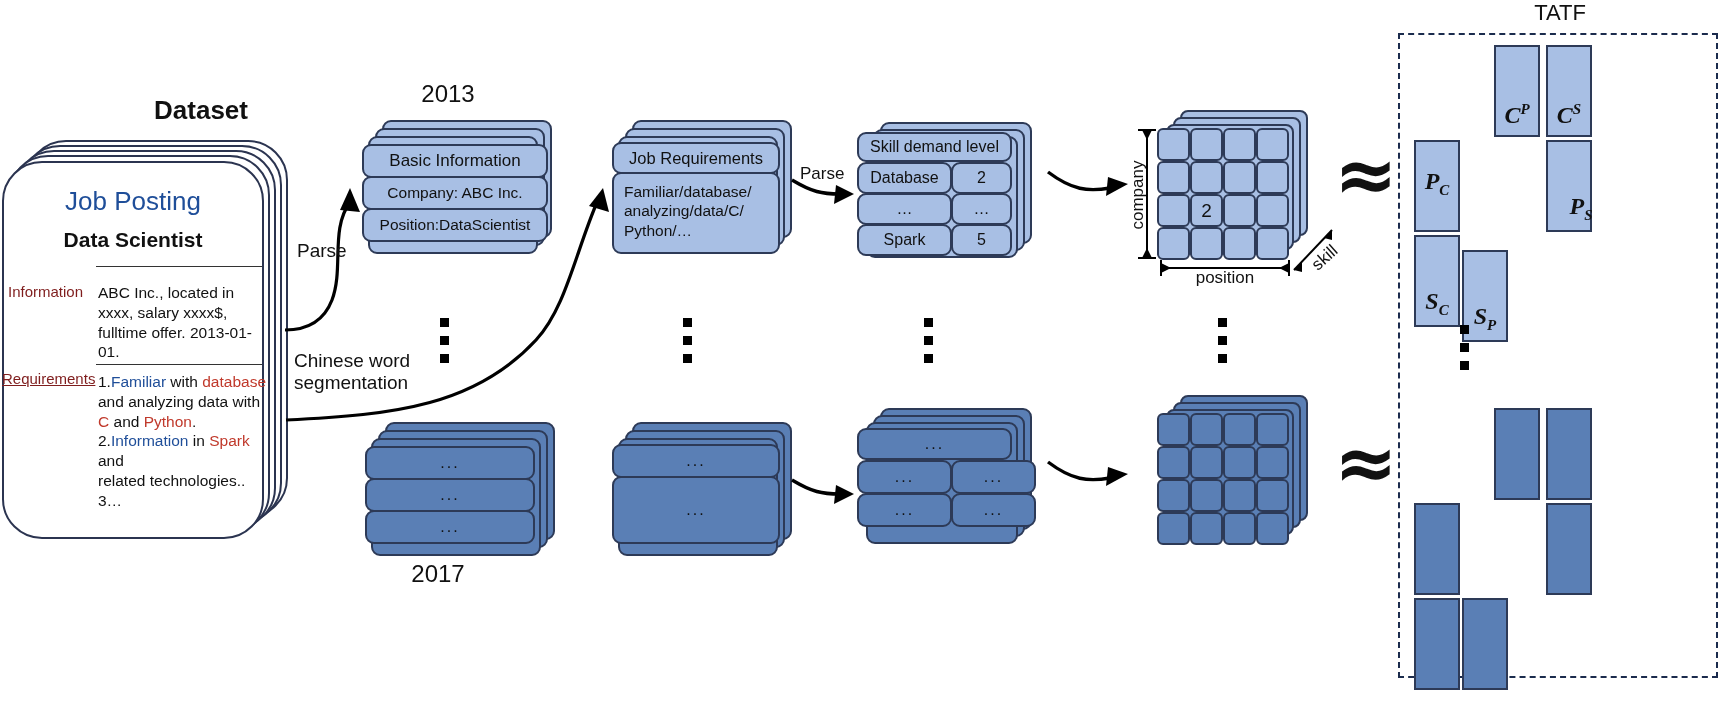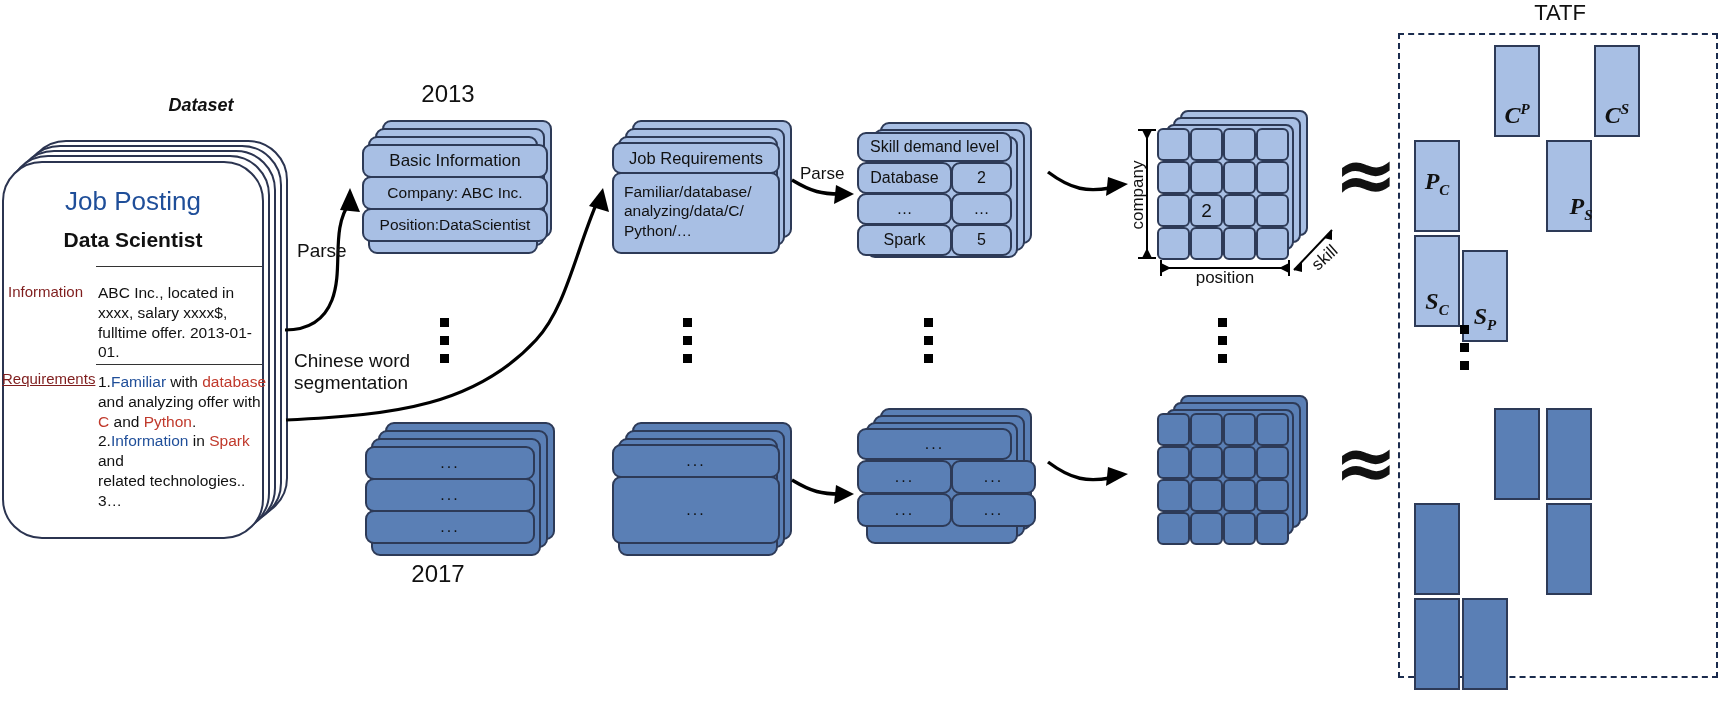--- a/index.html
+++ b/index.html
@@ -20,21 +20,21 @@
   .doc-sub{font-size:21px;font-weight:bold;text-align:center;}
   .row-label{color:#7f1d1d;font-size:15px;}
   .body-txt{font-size:15.5px;line-height:1.28;}
   .hr{height:0;border-top:1.6px solid #333;}
 
   .blue{color:#1f4e99;}
   .red{color:#c0392b;}
 
   .lbl{font-size:19px;}
   .lbl-sm{font-size:17px;}
-  .bigtitle{font-size:18px;font-weight:bold;font-style:italic;}
+  .bigtitle{font-size:26px;font-weight:bold;}
   .year{font-size:24px;}
   .tatf-title{font-size:22px;}
 
   .vdots{display:flex;flex-direction:column;gap:9px;align-items:center;}
   .vdots i{display:block;width:9px;height:9px;background:#000;}
 
   .approx{font-size:76px;font-weight:bold;line-height:.6;font-family:"DejaVu Sans",sans-serif;}
 
   .axlab{font-size:17px;}
   .rot90{transform:rotate(-90deg);transform-origin:center center;}
@@ -68,21 +68,21 @@
 <div class="abs hr" style="left:96px;top:266px;width:166px;"></div>
 <div class="abs body-txt" style="left:98px;top:283px;width:164px;">
   <span>ABC Inc., located in xxxx, salary xxxx$, fulltime offer. 2013-01-01.</span>
 </div>
 
 <div class="abs hr" style="left:96px;top:364px;width:166px;"></div>
 <div class="abs row-label" style="left:2px;top:370px;width:92px;text-align:left;text-decoration:underline;">Requirements</div>
 
 <div class="abs body-txt" style="left:98px;top:372px;width:172px;">
   <div>1.<span class="blue">Familiar</span> with <span class="red">database</span></div>
-  <div>and analyzing offer with</div>
+  <div>and analyzing data with</div>
   <div><span class="red">C</span> and <span class="red">Python</span>.</div>
   <div>2.<span class="blue">Information</span> in <span class="red">Spark</span> and</div>
   <div>related technologies..</div>
   <div>3…</div>
 </div>
 
 <div class="abs year" style="left:388px;top:80px;width:120px;text-align:center;">2013</div>
 <div class="abs year" style="left:378px;top:560px;width:120px;text-align:center;">2017</div>
 
 <svg class="abs" style="left:270px;top:150px;" width="130" height="190">
@@ -224,21 +224,21 @@
   </div>
 
 <div class="abs approx" style="left:1334px;top:152px;">≈</div>
 
 <div class="abs tatf-title" style="left:1410px;top:0px;width:300px;text-align:center;">TATF</div>
 <div class="abs dashbox" style="left:1398px;top:33px;width:320px;height:645px;"></div>
 
 <div class="abs matrix" style="left:1494px;top:45px;width:46px;height:92px;">
   <span class="mlab">C<sup>P</sup></span>
 </div>
-<div class="abs matrix" style="left:1546px;top:45px;width:46px;height:92px;margin-left:48px;">
+<div class="abs matrix" style="left:1546px;top:45px;width:46px;height:92px;">
   <span class="mlab">C<sup>S</sup></span>
 </div>
 <div class="abs matrix" style="left:1414px;top:140px;width:46px;height:92px;align-items:center;">
   <span class="mlab">P<sub>C</sub></span>
 </div>
 <div class="abs matrix" style="left:1546px;top:140px;width:46px;height:92px;padding-left:24px;">
   <span class="mlab">P<sub>S</sub></span>
 </div>
 <div class="abs matrix" style="left:1414px;top:235px;width:46px;height:92px;">
   <span class="mlab">S<sub>C</sub></span>

